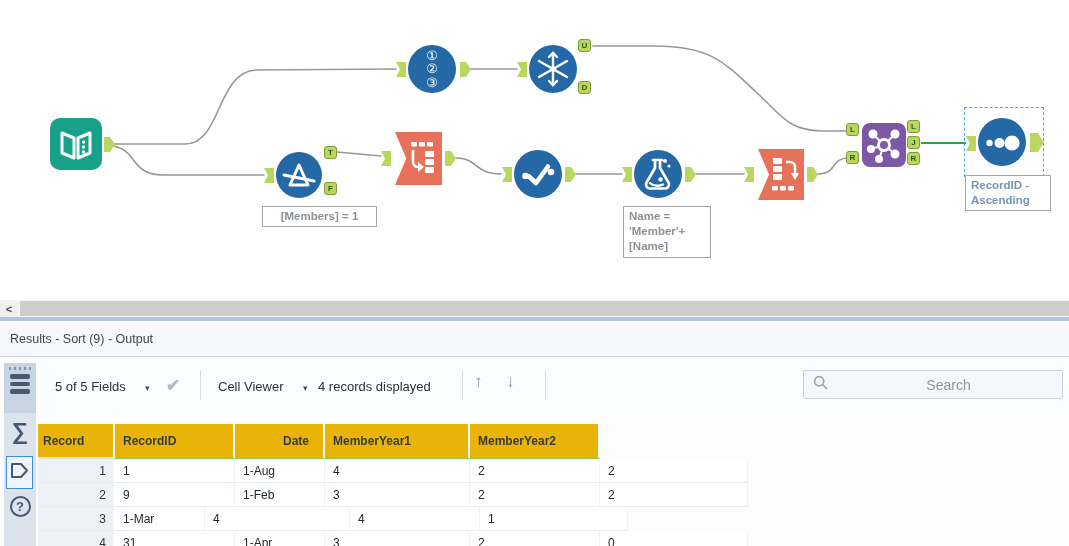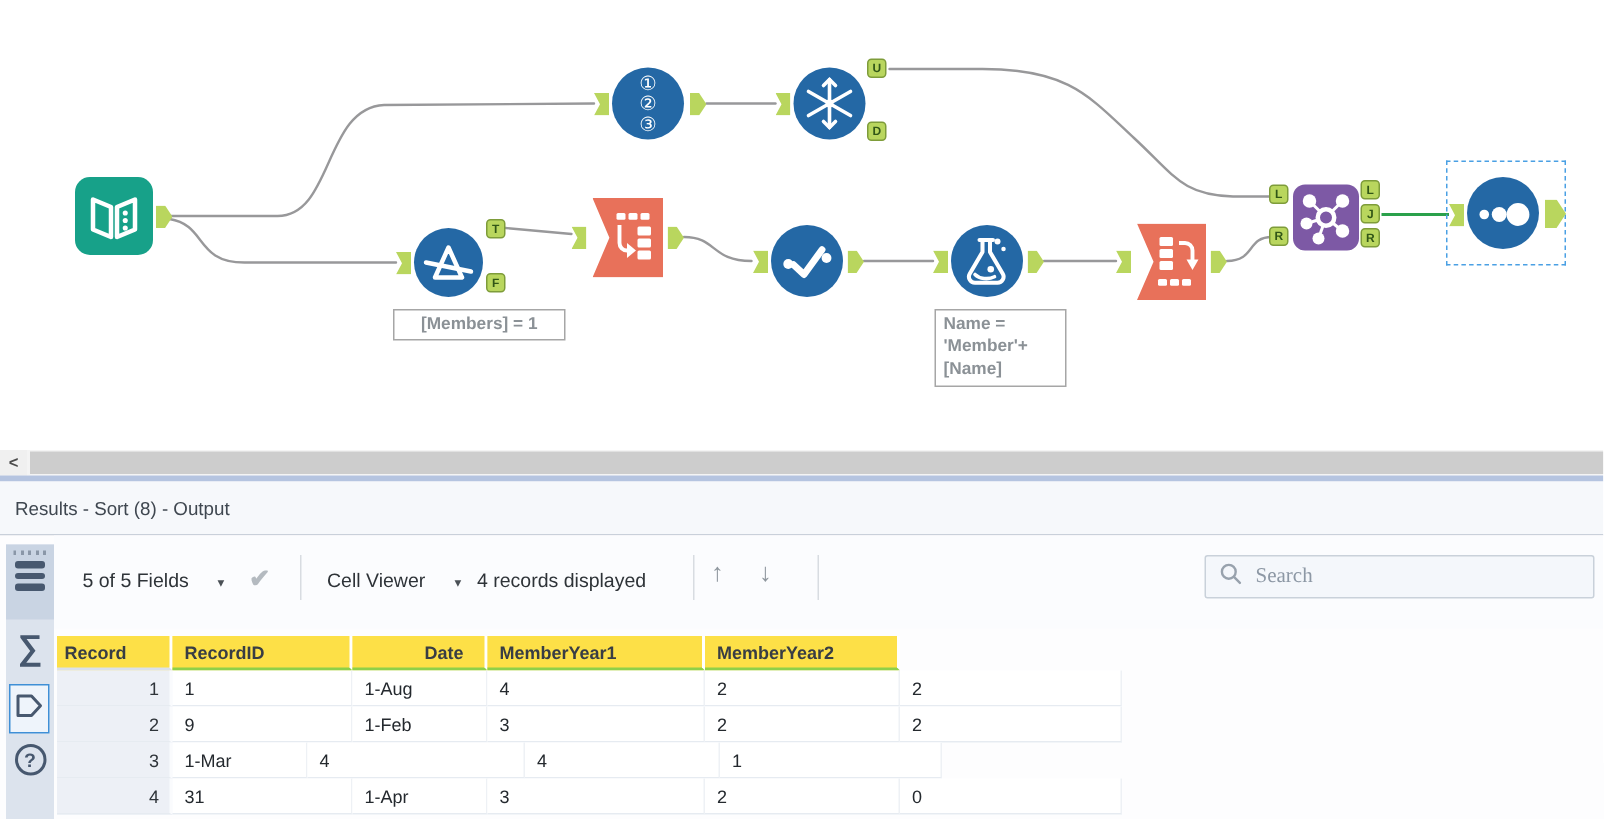--- a/index.html
+++ b/index.html
@@ -58,27 +58,27 @@
   .toolbar{position:absolute;left:36px;top:0;width:1033px;height:62px;background:#fbfcfe;}
   .tb-item{position:absolute;top:22px;font-size:13px;color:#2e3338;white-space:nowrap;}
   .tb-caret{position:absolute;top:26px;font-size:9px;color:#4a5056;}
   .tb-check{position:absolute;top:18px;font-size:17px;color:#b4bac0;font-weight:bold;}
   .tb-div{position:absolute;top:13px;width:1px;height:30px;background:#d8dce1;}
   .tb-arrow{position:absolute;top:15px;font-size:17px;color:#8f979e;}
   .searchbox{position:absolute;left:767px;top:13px;width:260px;height:29px;box-sizing:border-box;
       background:#f4f7fb;border:1px solid #c9d1da;border-radius:2px;display:flex;align-items:center;}
   .searchbox svg{margin:0 7px 0 9px;flex:0 0 auto;}
   .searchbox input{border:none;outline:none;background:transparent;flex:1;font-size:14px;
-      color:#be185d;font-family:Liberation Serif, serif;}
+      color:#be185d;font-family:Liberation Sans, sans-serif;text-align:center;}
   .searchbox input::placeholder{color:#8d98a5;}
 
   
   .results-table{position:absolute;left:38px;top:67px;}
   .tr{display:flex;}
-  .th{box-sizing:border-box;height:23px;background:#fde047;font-size:12px;font-weight:bold;
+  .th{box-sizing:border-box;height:35px;background:#eab308;font-size:12px;font-weight:bold;
       color:#383d44;display:flex;align-items:center;padding-left:8px;
       border-right:2px solid #fff;border-bottom:2px solid #8ed049;}
   .th.numhdr{padding-left:5px;border-bottom:2px solid #dbe1e9;}
   .td{box-sizing:border-box;height:24px;background:#fff;font-size:12px;color:#24292e;
       display:flex;align-items:center;padding-left:8px;
       border-right:1px solid #eef1f5;border-bottom:1px solid #e6ebf1;}
   .td.num{background:#edf0f6;justify-content:flex-end;padding-right:7px;padding-left:0;
       border-right:2px solid #fafbfd;color:#2f343a;}
 </style>
 </head>
@@ -264,29 +264,33 @@
     </div>
     <div class="anchor in" style="left:966px;top:136px"></div>
     <div class="anchor out big" style="left:1030px;top:133px"></div>
 
     <div class="annotation center" style="left:262px;top:206px;width:103px">[Members] = 1</div>
     <div class="annotation" style="left:623px;top:206px;width:76px">
       <div>Name =</div>
       <div>'Member'+</div>
       <div>[Name]</div>
     </div>
+    <div class="annotation" style="left:965px;top:175px;width:74px;color:#7695b3">
+      <div>RecordID -</div>
+      <div>Ascending</div>
+    </div>
   </div>
 
   <div class="hscroll">
     <div class="hs-btn">&lt;</div>
     <div class="hs-thumb"></div>
   </div>
   <div class="splitter"></div>
 
-  <div class="results-title">Results - Sort (8) - Output</div>
+  <div class="results-title">Results - Sort (9) - Output</div>
 
   <div class="results-body">
 
     <div class="side-strip">
       <div class="grip-block">
         <div class="grip-dots"></div>
         <div class="grip-bars">
           <div></div>
             <div></div>
             <div></div>

